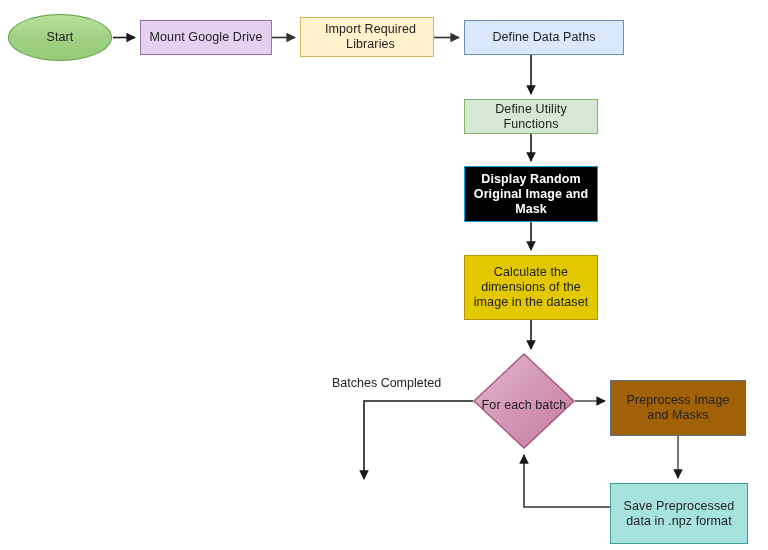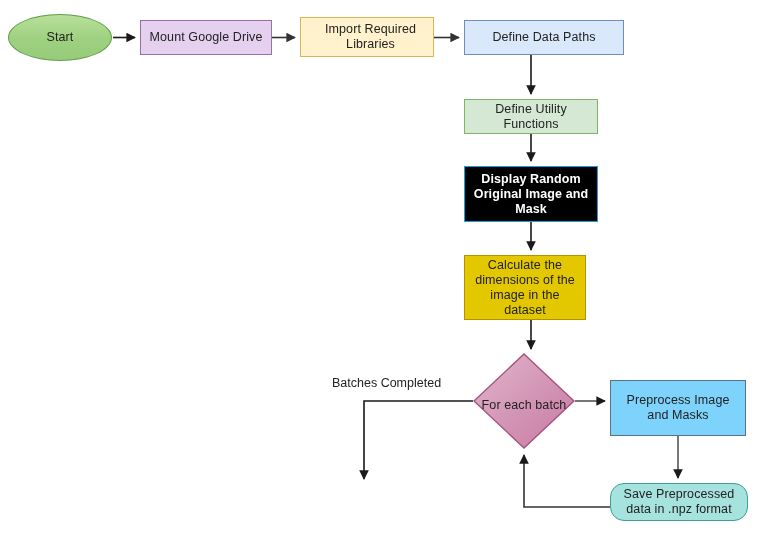--- a/index.html
+++ b/index.html
@@ -76,21 +76,21 @@
     background: #000000;
     border: 1px solid #10a2dc;
     color: #ffffff;
     font-weight: bold;
   }
   .proc-gold {
     background: #e3c800;
     border: 1px solid #b09500;
   }
   .proc-slate {
-    background: #7dd3fc;
+    background: #a16207;
     border: 1px solid #5a7287;
   }
   .proc-teal {
     background: #a7e3de;
     border: 1px solid #3f9e96;
   }
 
   .decision {
     background: transparent;
     border: none;
@@ -173,35 +173,35 @@
   </div>
 
   <div class="node proc-green-light" style="left:464px; top:99px; width:134px; height:35px;">
     <span class="label">Define Utility Functions</span>
   </div>
 
   <div class="node proc-blue-strong" style="left:464px; top:166px; width:134px; height:56px;">
     <span class="label">Display Random Original Image and Mask</span>
   </div>
 
-  <div class="node proc-gold" style="left:464px; top:255px; width:122px; height:65px;">
+  <div class="node proc-gold" style="left:464px; top:255px; width:134px; height:65px;">
     <span class="label">Calculate the dimensions of the image in the dataset</span>
   </div>
 
   <div class="node decision" style="left:473px; top:353px; width:102px; height:96px;">
     <svg class="diamond-shape" viewBox="0 0 102 96" preserveAspectRatio="none" xmlns="http://www.w3.org/2000/svg">
       <polygon points="51,1 101,48 51,95 1,48" fill="url(#diamondGrad)" stroke="#a5537c" stroke-width="1.4"></polygon>
     </svg>
     <span class="label">For each batch</span>
   </div>
 
   <div class="node proc-slate" style="left:610px; top:380px; width:136px; height:56px;">
     <span class="label">Preprocess Image and Masks</span>
   </div>
 
-  <div class="node proc-teal" style="left:610px; top:483px; width:138px; height:38px;border-radius:14px;">
+  <div class="node proc-teal" style="left:610px; top:483px; width:138px; height:61px;">
     <span class="label">Save Preprocessed data in .npz format</span>
   </div>
 
 
   <div class="edge-label" style="left:332px; top:376px;">Batches Completed</div>
 
 </div>
 
 </body></html>

